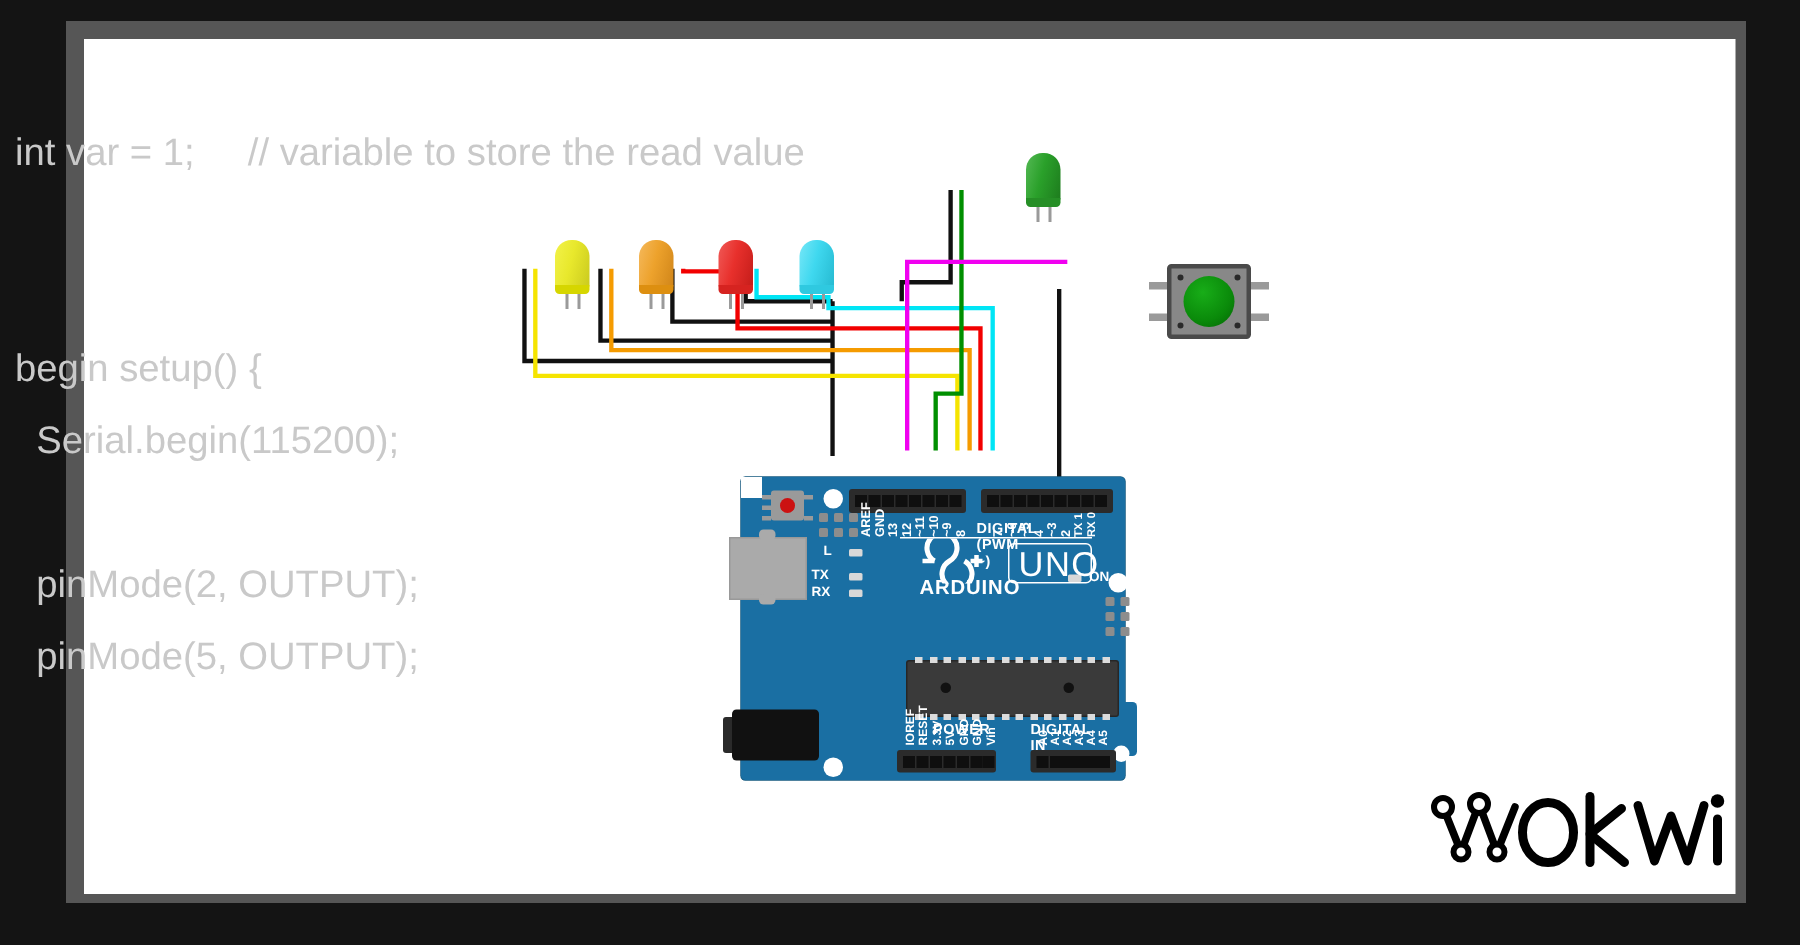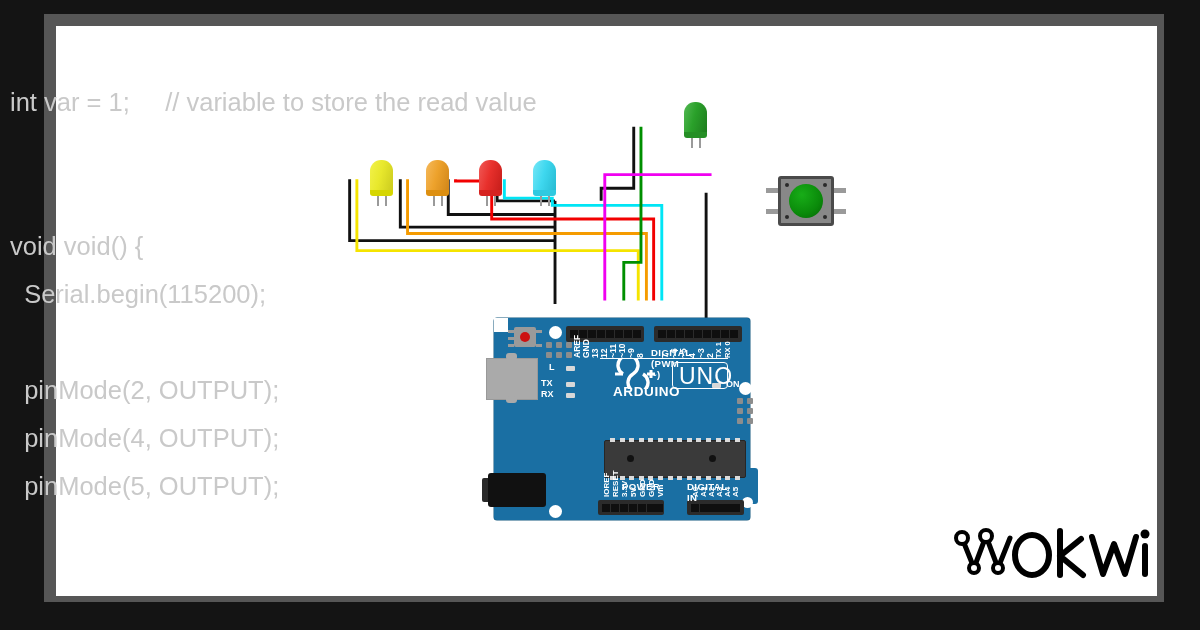--- a/index.html
+++ b/index.html
@@ -92,21 +92,21 @@
   .btn-scr{position:absolute;width:4px;height:4px;background:#2a2a2a;border-radius:50%;}
 </style>
 </head>
 <body>
 
 <div id="stage">
 
   <div class="frame-border"></div>
   <div class="canvas"></div>
 
-  <div class="code" id="code-block"><div>int var = 1;     // variable to store the read value</div><div></div><div></div><div>void void() {</div><div>  Serial.begin(115200);</div><div></div><div>  pinMode(2, OUTPUT);</div><div>  pinMode(4, OUTPUT);</div><div>  pinMode(5, OUTPUT);</div></div>
+  <div class="code" id="code-block"><div>int var = 1;     // variable to store the read value</div><div></div><div></div><div>begin setup() {</div><div>  Serial.begin(115200);</div><div></div><div>  pinMode(2, OUTPUT);</div><div>  pinMode(5, OUTPUT);</div></div>
 
 
   <svg class="sch" viewBox="0 0 1200 630">
 
     <g fill="none" stroke-width="3.2" stroke-linecap="butt" stroke-linejoin="miter">
 
       <path d="M378,198 L378,266 L605,266" stroke="#111"></path>
       <path d="M434,198 L434,251 L605,251" stroke="#111"></path>
       <path d="M487,198 L487,237 L605,237" stroke="#111"></path>
       <path d="M541,198 L541,222 L605,222" stroke="#111"></path>

